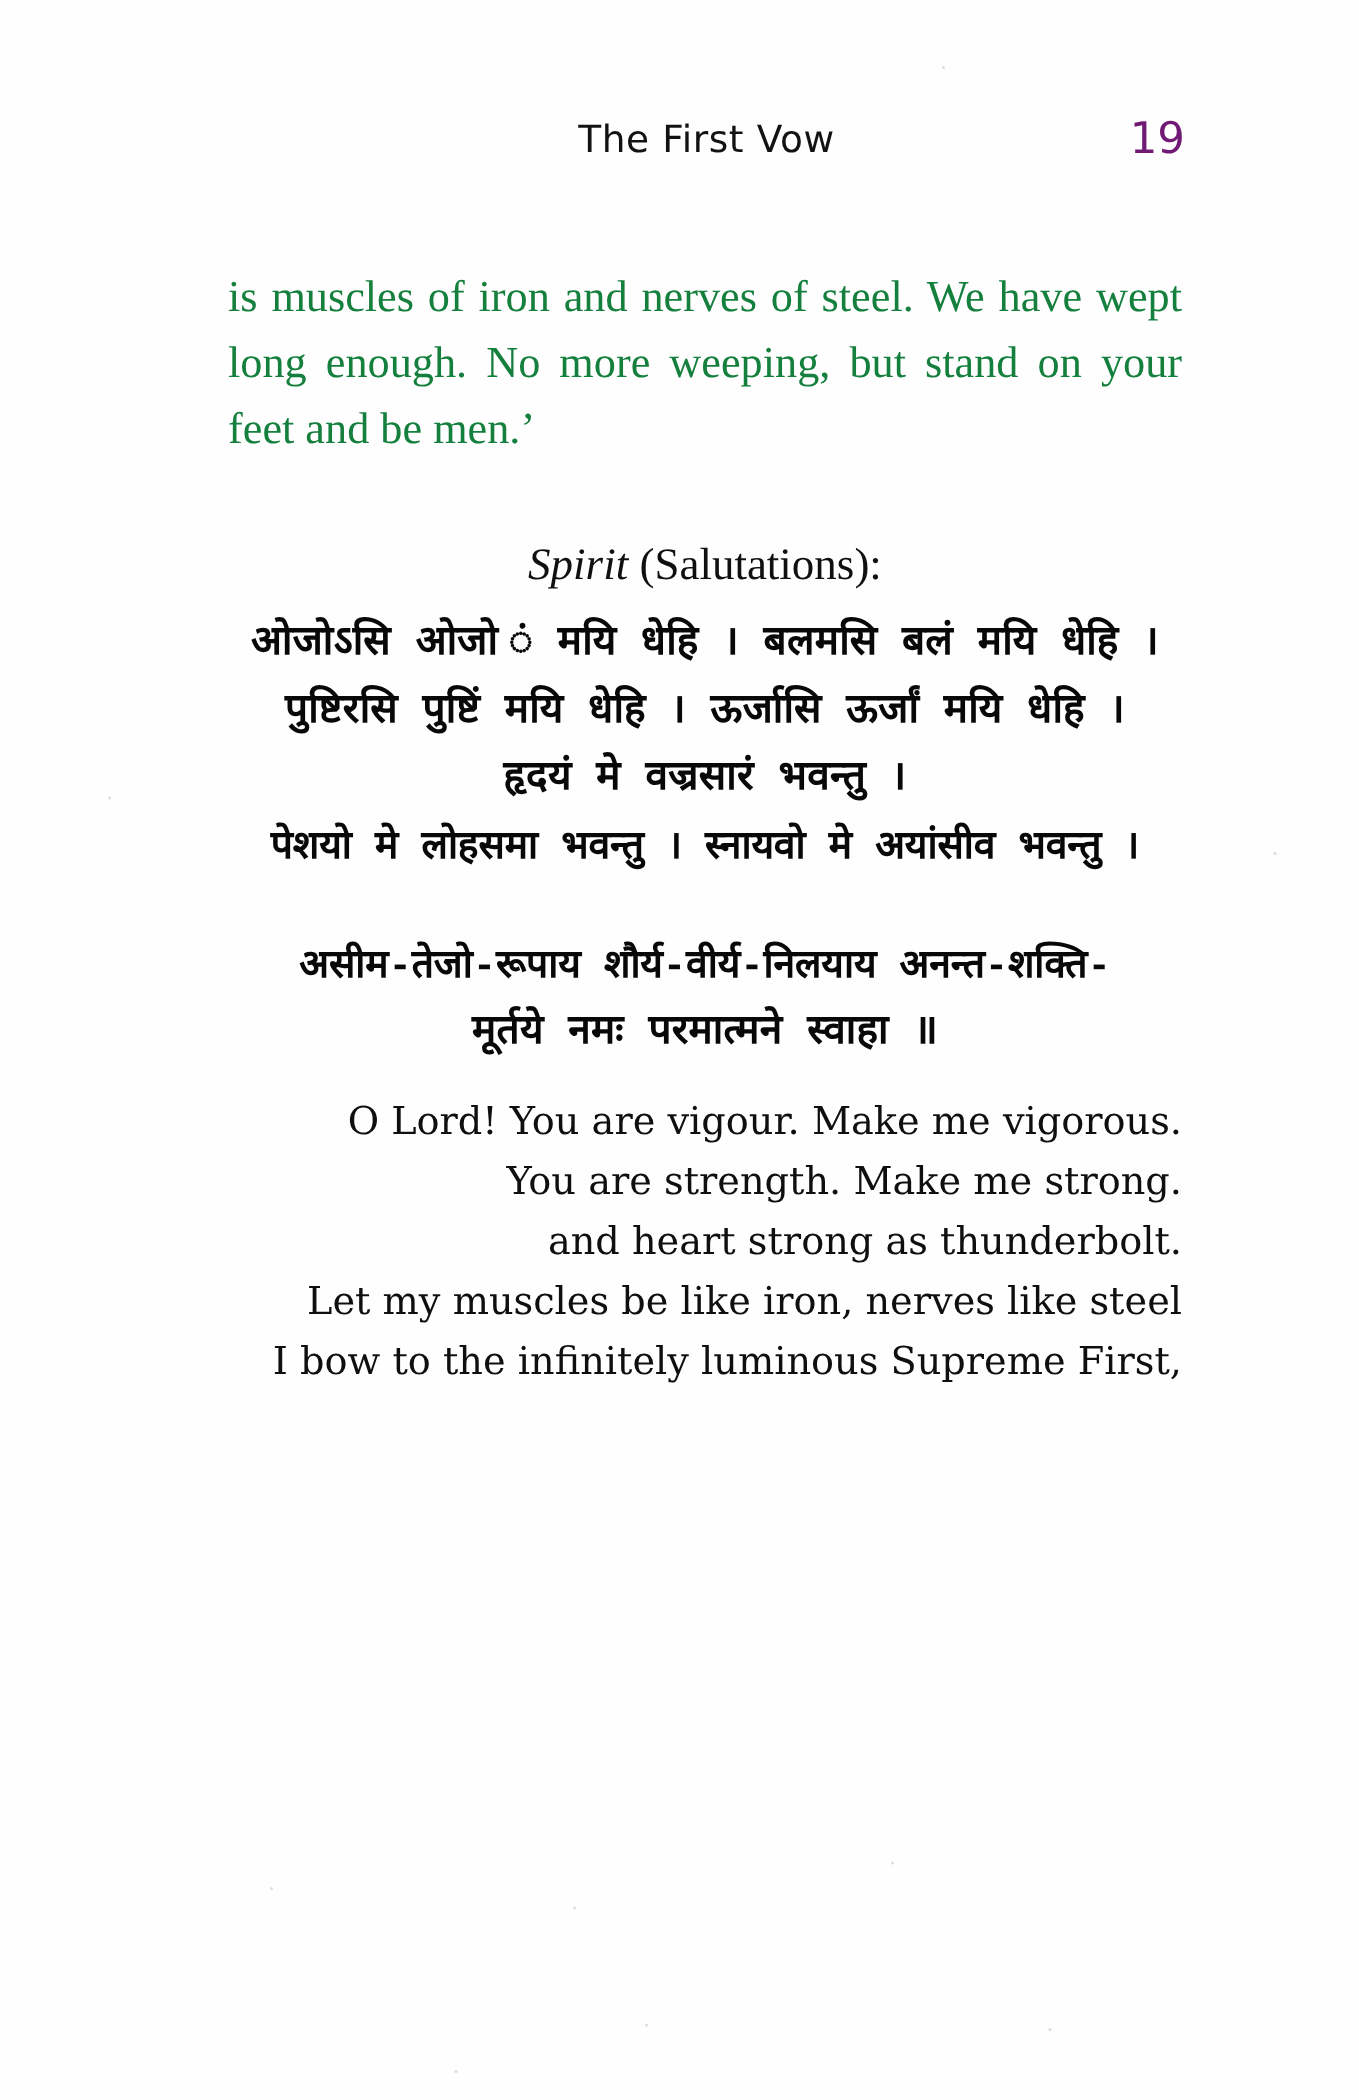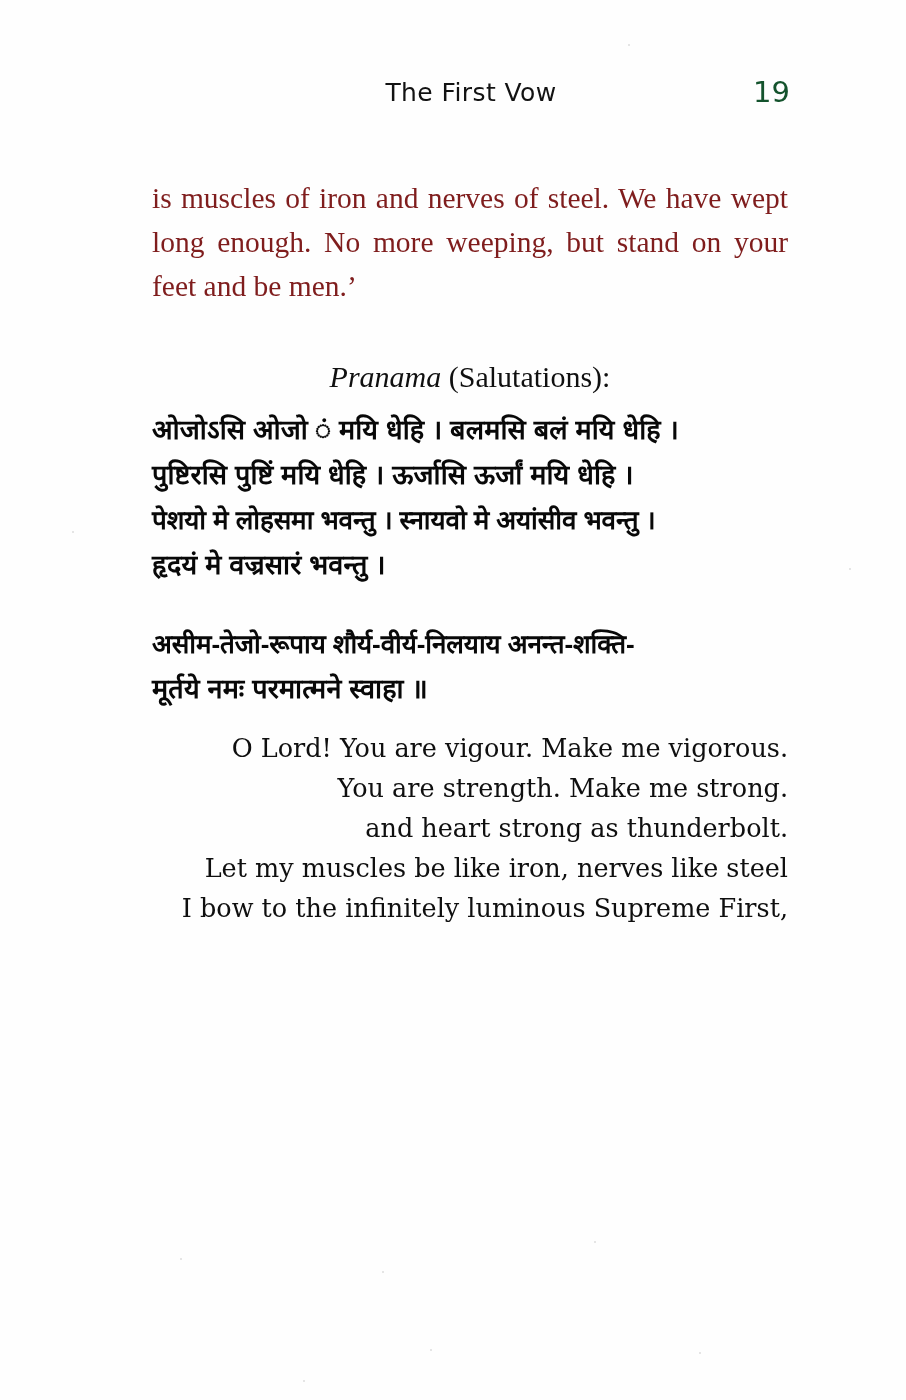--- a/index.html
+++ b/index.html
@@ -36,38 +36,38 @@
     letter-spacing: 0.4px;
     color: #121212;
     white-space: nowrap;
   }
   .running-head .folio {
     position: absolute;
     right: 0;
     top: -3px;
     font-family: "DejaVu Sans", "Liberation Sans", sans-serif;
     font-size: 29px;
-    color: #14532d;
+    color: #701a75;
   }
 
   
   .text-column {
     position: absolute;
     top: 176px;
     left: 152px;
     width: 636px;
   }
 
   .body-para {
     margin: 0;
     font-size: 29.5px;
     line-height: 44px;
     text-align: justify;
     text-justify: inter-word;
-    color: #7f1d1d;
+    color: #15803d;
     hyphens: none;
   }
   .body-para.indented {
     text-indent: 58px;
   }
 
   
   .pranama-heading {
     margin: 0;
     padding-top: 48px;
@@ -82,21 +82,22 @@
 
   
   .mantra {
     margin: 0;
     padding-top: 10px;
   }
   .mantra.second-block {
     padding-top: 34px;
   }
   .mantra-line {
-    font-family: Liberation Sans, sans-serif;
+    text-align: center;
+    font-family: Liberation Mono, monospace;
     font-weight: bold;
     font-size: 27px;
     line-height: 45px;
     color: #080808;
     white-space: nowrap;
     letter-spacing: 0.2px;
   }
   .mantra-line.wide {
     font-size: 26px;
     letter-spacing: -0.1px;
@@ -136,28 +137,28 @@
     <div class="chapter-title">The First Vow</div>
     <div class="folio">19</div>
   </div>
 
   <div class="text-column">
 
     <p class="body-para">is muscles of iron and nerves of steel. We have wept long enough. No more weeping, but stand on your feet and be men.’</p>
 
 
     <p class="pranama-heading">
-      <span class="term">Pranama</span><span> (Salutations):</span>
+      <span class="term">Spirit</span><span> (Salutations):</span>
     </p>
 
     <div class="mantra">
       <div class="mantra-line">ओजोऽसि ओजो ं मयि धेहि । बलमसि बलं मयि धेहि ।</div>
       <div class="mantra-line">पुष्टिरसि पुष्टिं मयि धेहि । ऊर्जासि ऊर्जां मयि धेहि ।</div>
+      <div class="mantra-line">हृदयं मे वज्रसारं भवन्तु ।</div>
       <div class="mantra-line wide">पेशयो मे लोहसमा भवन्तु । स्नायवो मे अयांसीव भवन्तु ।</div>
-      <div class="mantra-line">हृदयं मे वज्रसारं भवन्तु ।</div>
     </div>
 
     <div class="mantra second-block">
       <div class="mantra-line wide">असीम-तेजो-रूपाय शौर्य-वीर्य-निलयाय अनन्त-शक्ति-</div>
       <div class="mantra-line">मूर्तये नमः परमात्मने स्वाहा ॥</div>
     </div>
 
     <div class="translation">
       <div class="translation-line">O Lord! You are vigour. Make me vigorous.</div>
       <div class="translation-line">You are strength. Make me strong.</div>

